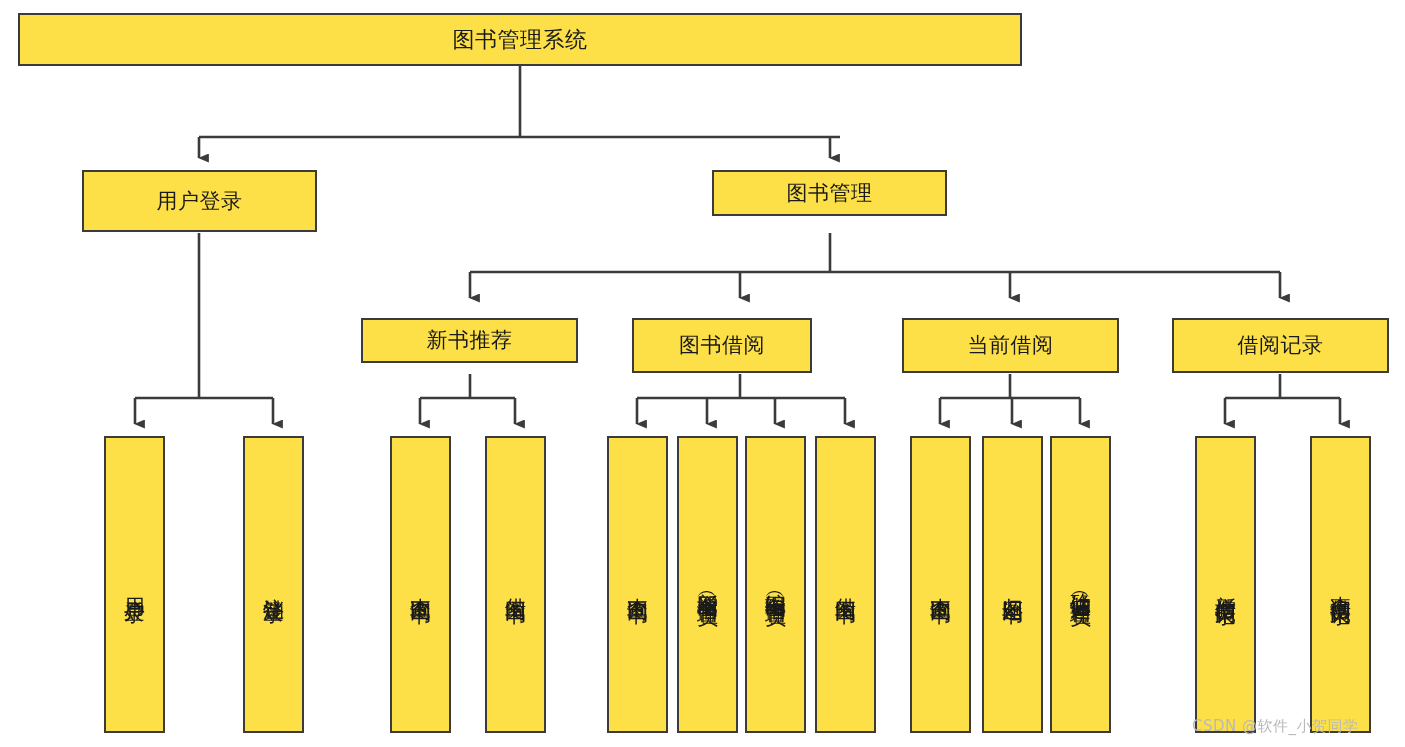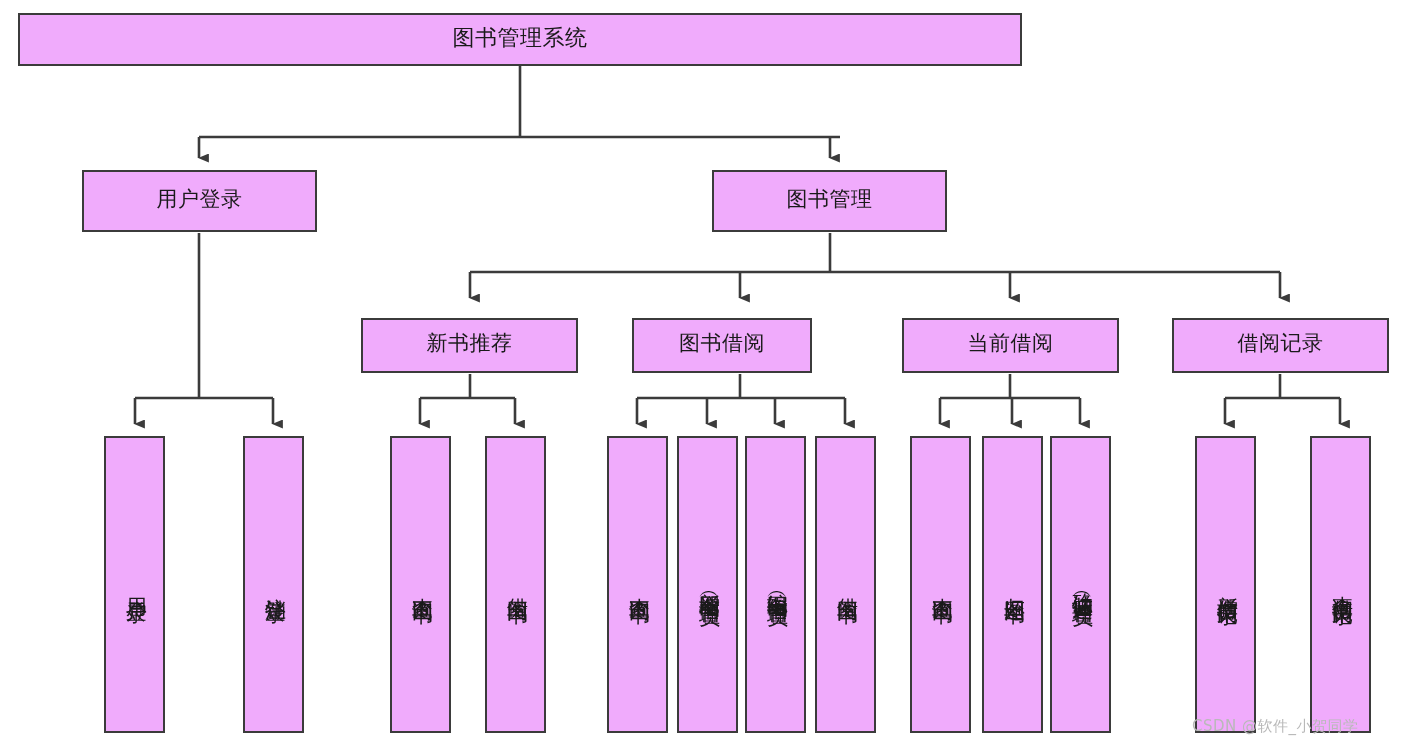--- a/index.html
+++ b/index.html
@@ -23,26 +23,25 @@
     left: 0;
     top: 0;
     width: 1405px;
     height: 747px;
     pointer-events: none;
   }
   .node {
     position: absolute;
     box-sizing: border-box;
     border: 2.5px solid #3b3b3b;
-    background: #f0abfc;
+    background: #fde047;
     display: flex;
     align-items: center;
     justify-content: center;
     color: #1a1a1a;
-    font-family: Liberation Mono, monospace;
   }
   .node .label {
     display: block;
     text-align: center;
     line-height: 1.18;
     white-space: pre;
   }
   
   .node.horiz .label {
     font-size: 21px;
@@ -129,25 +128,25 @@
   </svg>
 
   <div class="node root horiz" style="left:18px; top:13px; width:1004px; height:53px;">
     <span class="label">图书管理系统</span>
   </div>
 
   <div class="node horiz" style="left:82px; top:170px; width:235px; height:62px;">
     <span class="label">用户登录</span>
   </div>
 
-  <div class="node horiz" style="left:712px; top:170px; width:235px; height:62px;">
+  <div class="node horiz" style="left:712px; top:170px; width:235px; height:46px;">
     <span class="label">图书管理</span>
   </div>
 
-  <div class="node horiz" style="left:361px; top:318px; width:217px; height:55px;">
+  <div class="node horiz" style="left:361px; top:318px; width:217px; height:45px;">
     <span class="label">新书推荐</span>
   </div>
 
   <div class="node horiz" style="left:632px; top:318px; width:180px; height:55px;">
     <span class="label">图书借阅</span>
   </div>
 
   <div class="node horiz" style="left:1172px; top:318px; width:217px; height:55px;">
     <span class="label">借阅记录</span>
   </div>

